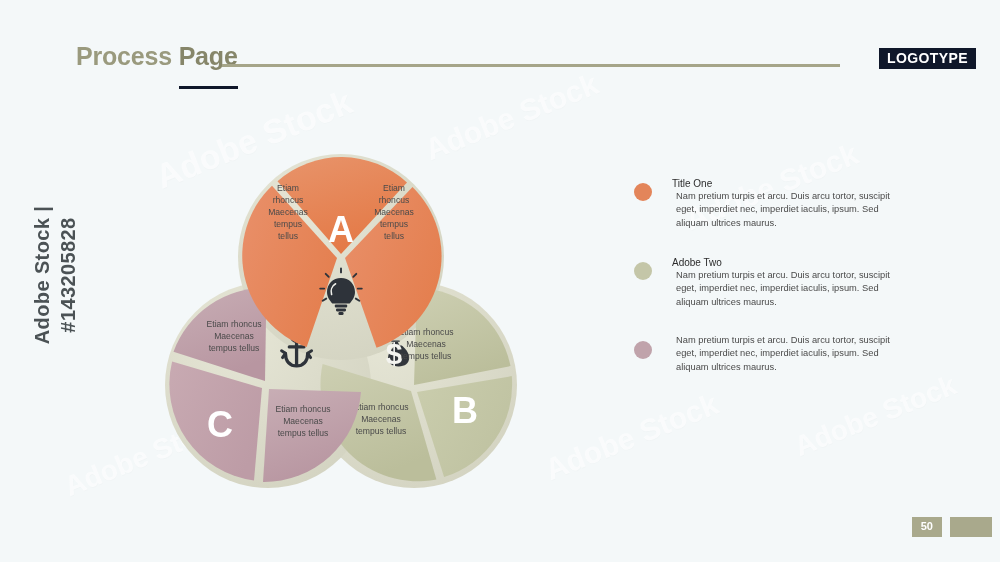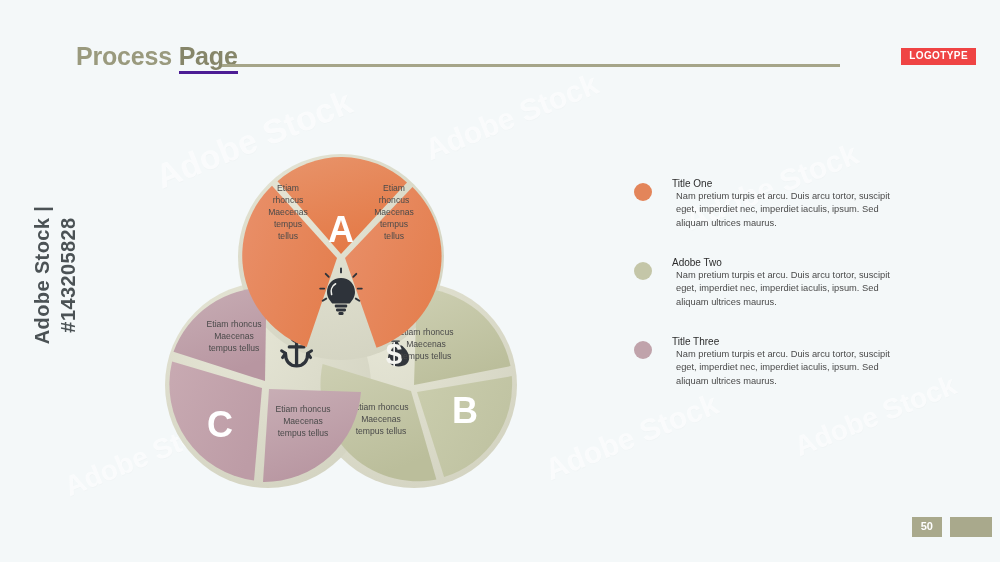--- a/index.html
+++ b/index.html
@@ -54,38 +54,38 @@
     left: 76px;
     top: 42px;
     font-size: 25px;
     font-weight: bold;
     color: #9a9a7e;
     letter-spacing: -0.2px;
     white-space: nowrap;
   }
   #page-title .t-accent {
     color: #86866a;
-    border-bottom: 3px solid #4c1d95;
-    padding-bottom: 1px;
+    border-bottom: 3px solid #0f172a;
+    padding-bottom: 16px;
   }
   #header-rule {
     position: absolute;
     left: 222px;
     top: 64px;
     width: 618px;
     height: 3px;
     background: #a5a589;
   }
   #logotype-box {
     position: absolute;
     right: 24px;
     top: 48px;
-    background: #ef4444;
+    background: #0f172a;
     color: #ffffff;
-    font-size: 10px;
+    font-size: 14px;
     font-weight: bold;
     letter-spacing: 0.4px;
     padding: 3px 8px 4px 8px;
     line-height: 1;
   }
 
   
   #diagram {
     position: absolute;
     left: 126px;
@@ -323,20 +323,19 @@
   </div>
 
   <div class="legend-item">
     <div class="legend-bullet" style="background:#c4c6a8;"></div>
     <div class="legend-title">Adobe Two</div>
     <div class="legend-body">Nam pretium turpis et arcu. Duis arcu tortor, suscipit eget, imperdiet nec, imperdiet iaculis, ipsum. Sed aliquam ultrices maurus.</div>
   </div>
 
   <div class="legend-item">
     <div class="legend-bullet" style="background:#c0a3ab;"></div>
-    <div class="legend-title">Title Three</div>
     <div class="legend-body">Nam pretium turpis et arcu. Duis arcu tortor, suscipit eget, imperdiet nec, imperdiet iaculis, ipsum. Sed aliquam ultrices maurus.</div>
   </div>
 
 </div>
 
 <div id="footer-page-box">50</div>
 <div id="footer-bar"></div>
 
 </body></html>

